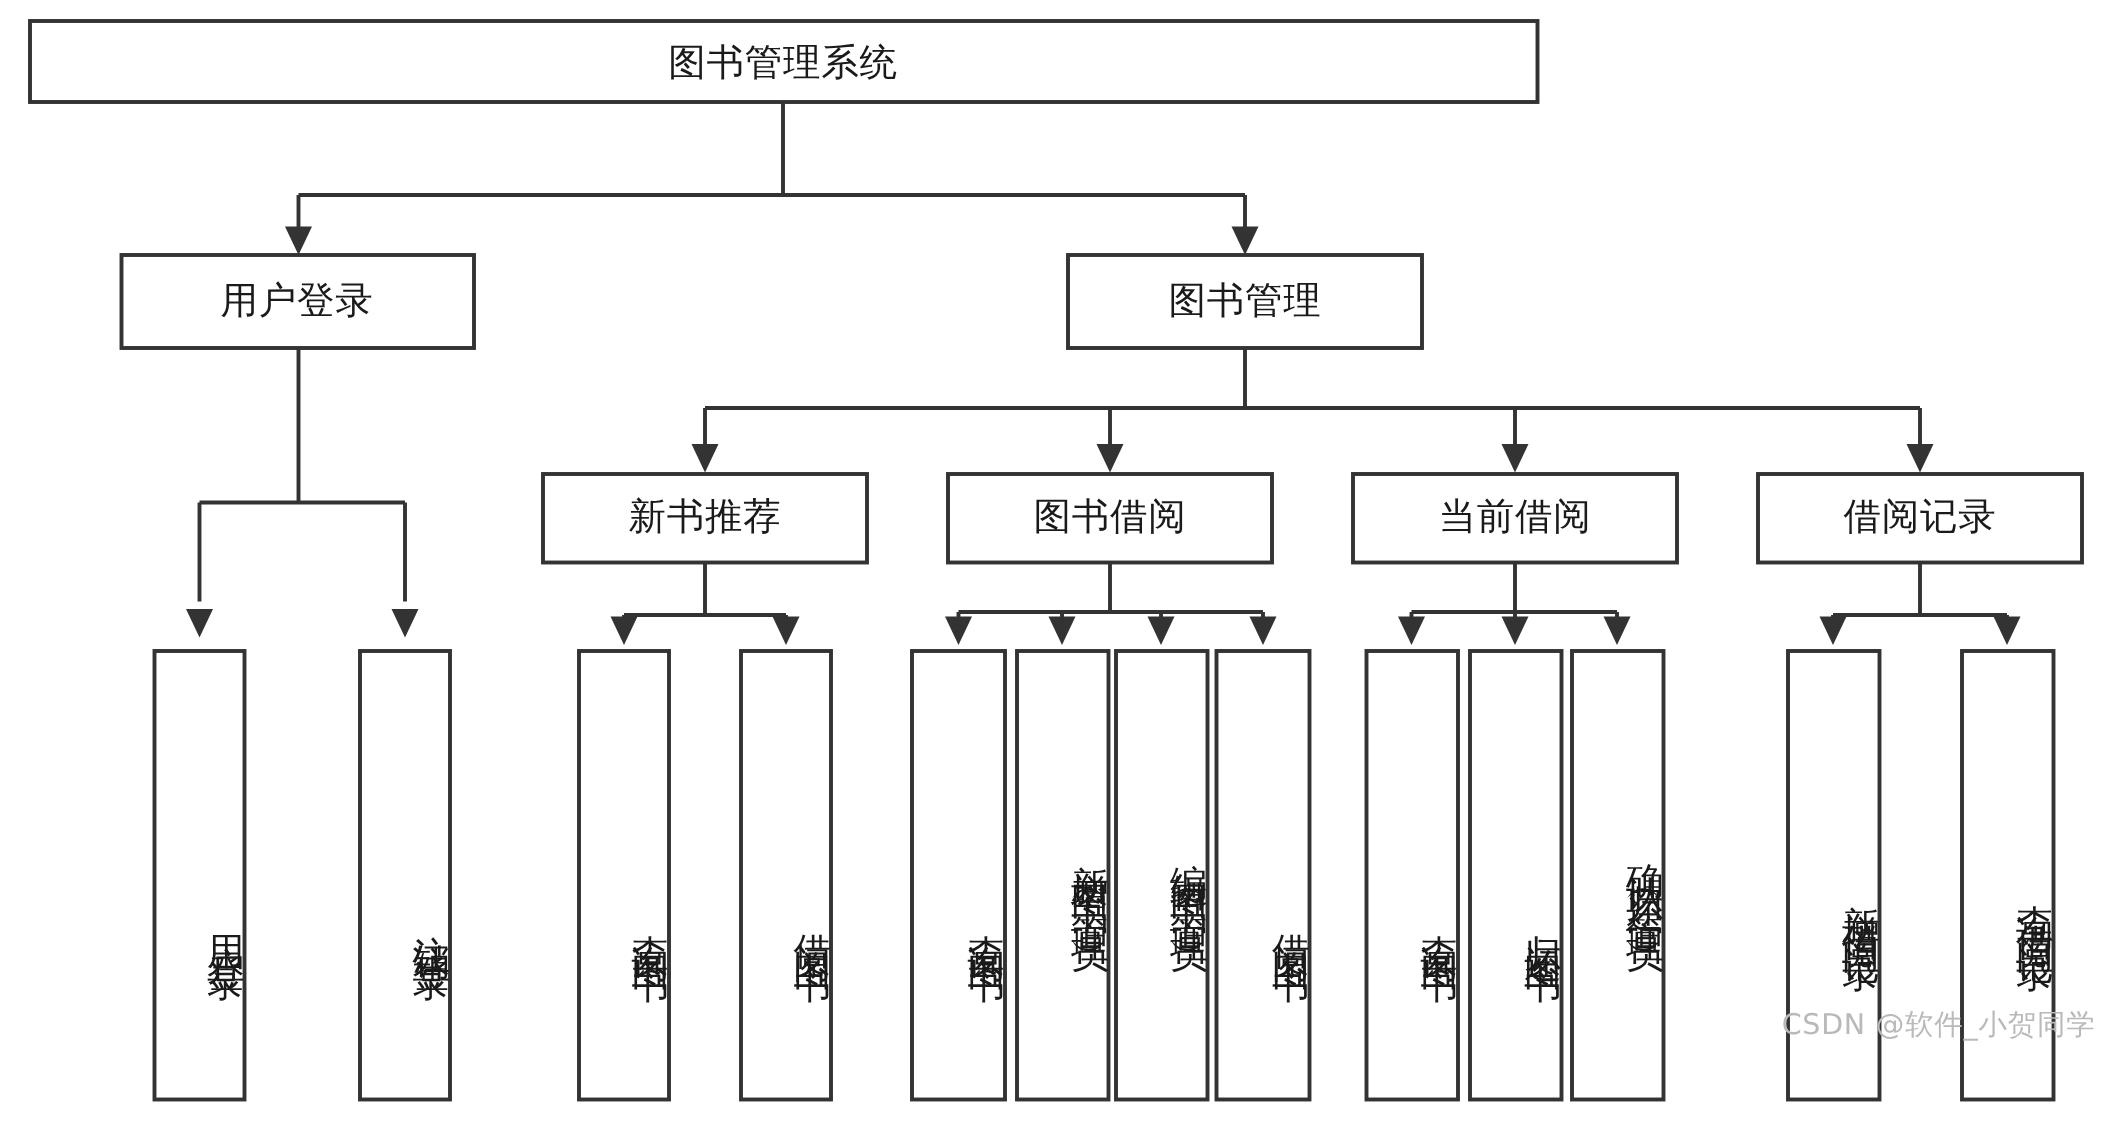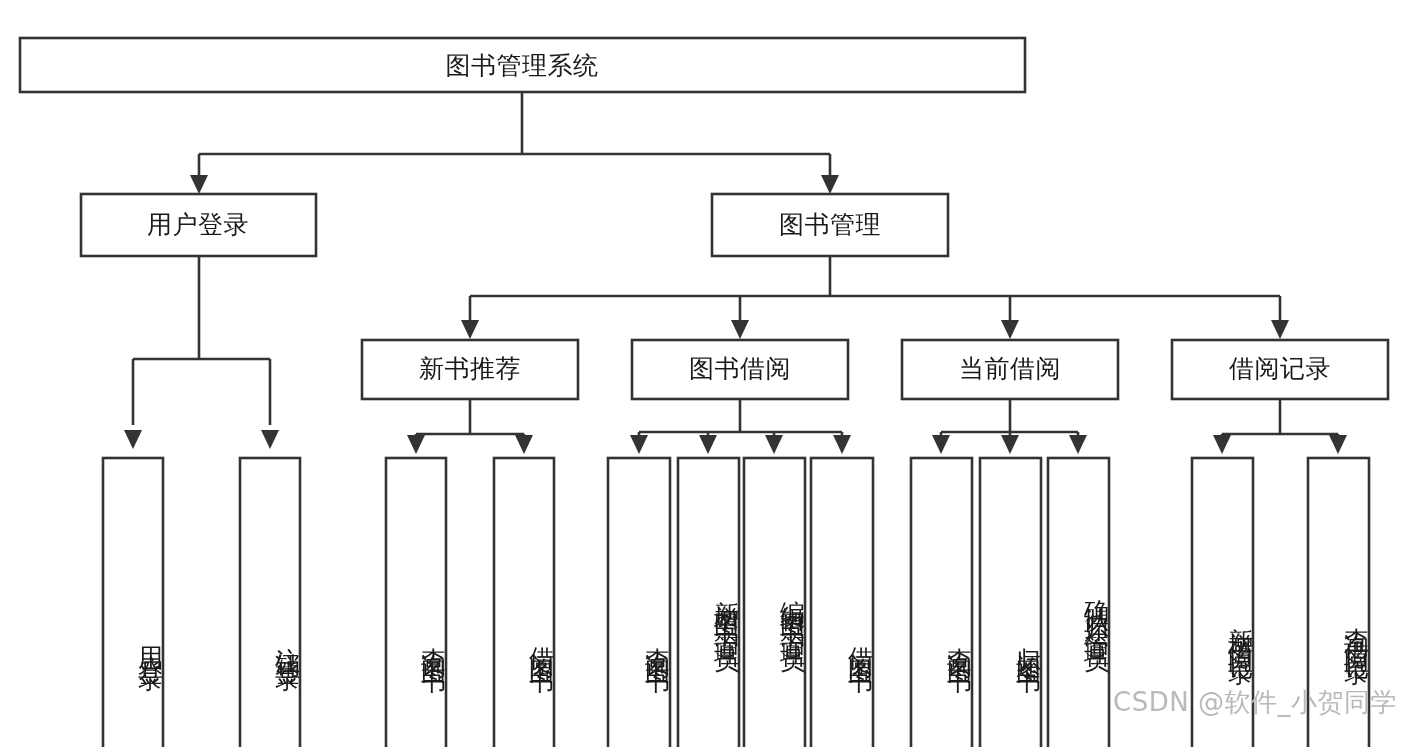--- a/index.html
+++ b/index.html
@@ -13,21 +13,20 @@
     width: 1405px;
     height: 747px;
     overflow: hidden;
     position: relative;
   }
   #diagram-root {
     position: relative;
     width: 1405px;
     height: 700px;
     background: #ffffff;
-    margin-top: 24px;
   }
   svg.diagram-svg {
     position: absolute;
     left: 0;
     top: 0;
     width: 1405px;
     height: 747px;
     display: block;
   }
   .node-box {
@@ -67,21 +66,21 @@
     align-items: flex-start;
     justify-content: center;
     white-space: nowrap;
     pointer-events: none;
   }
   .watermark {
     position: absolute;
     right: 8px;
     bottom: 4px;
     font-family: "DejaVu Sans", "Liberation Sans", sans-serif;
-    font-size: 26px;
+    font-size: 19px;
     color: #b9b9b9;
     white-space: nowrap;
     letter-spacing: 0.5px;
   }
 </style>
 </head>
 <body>
 
 <div id="diagram-root">
 

